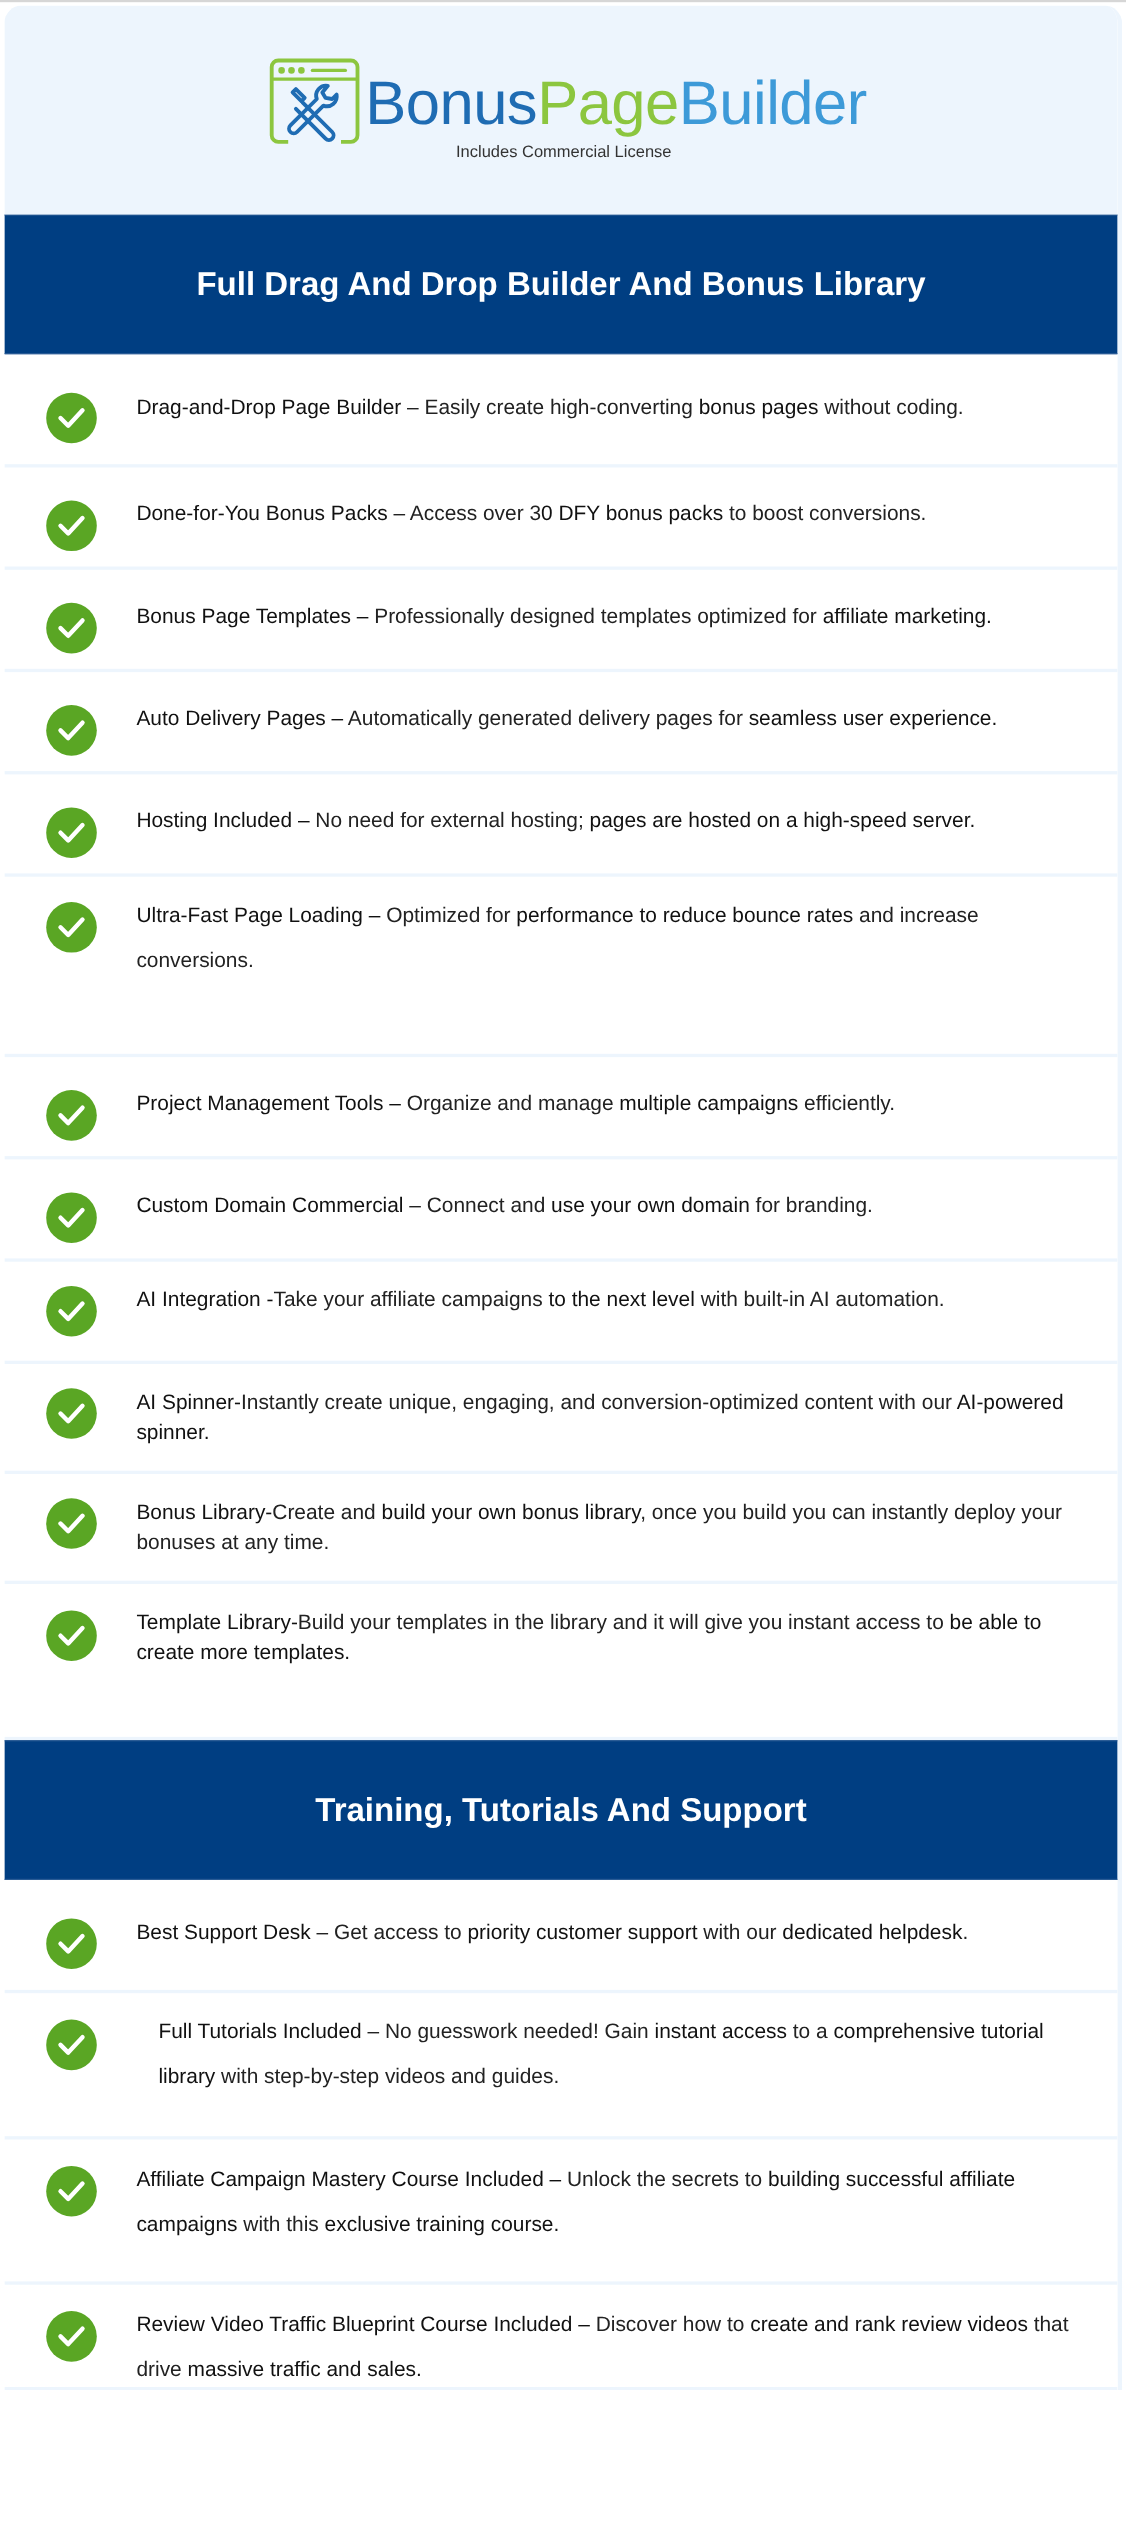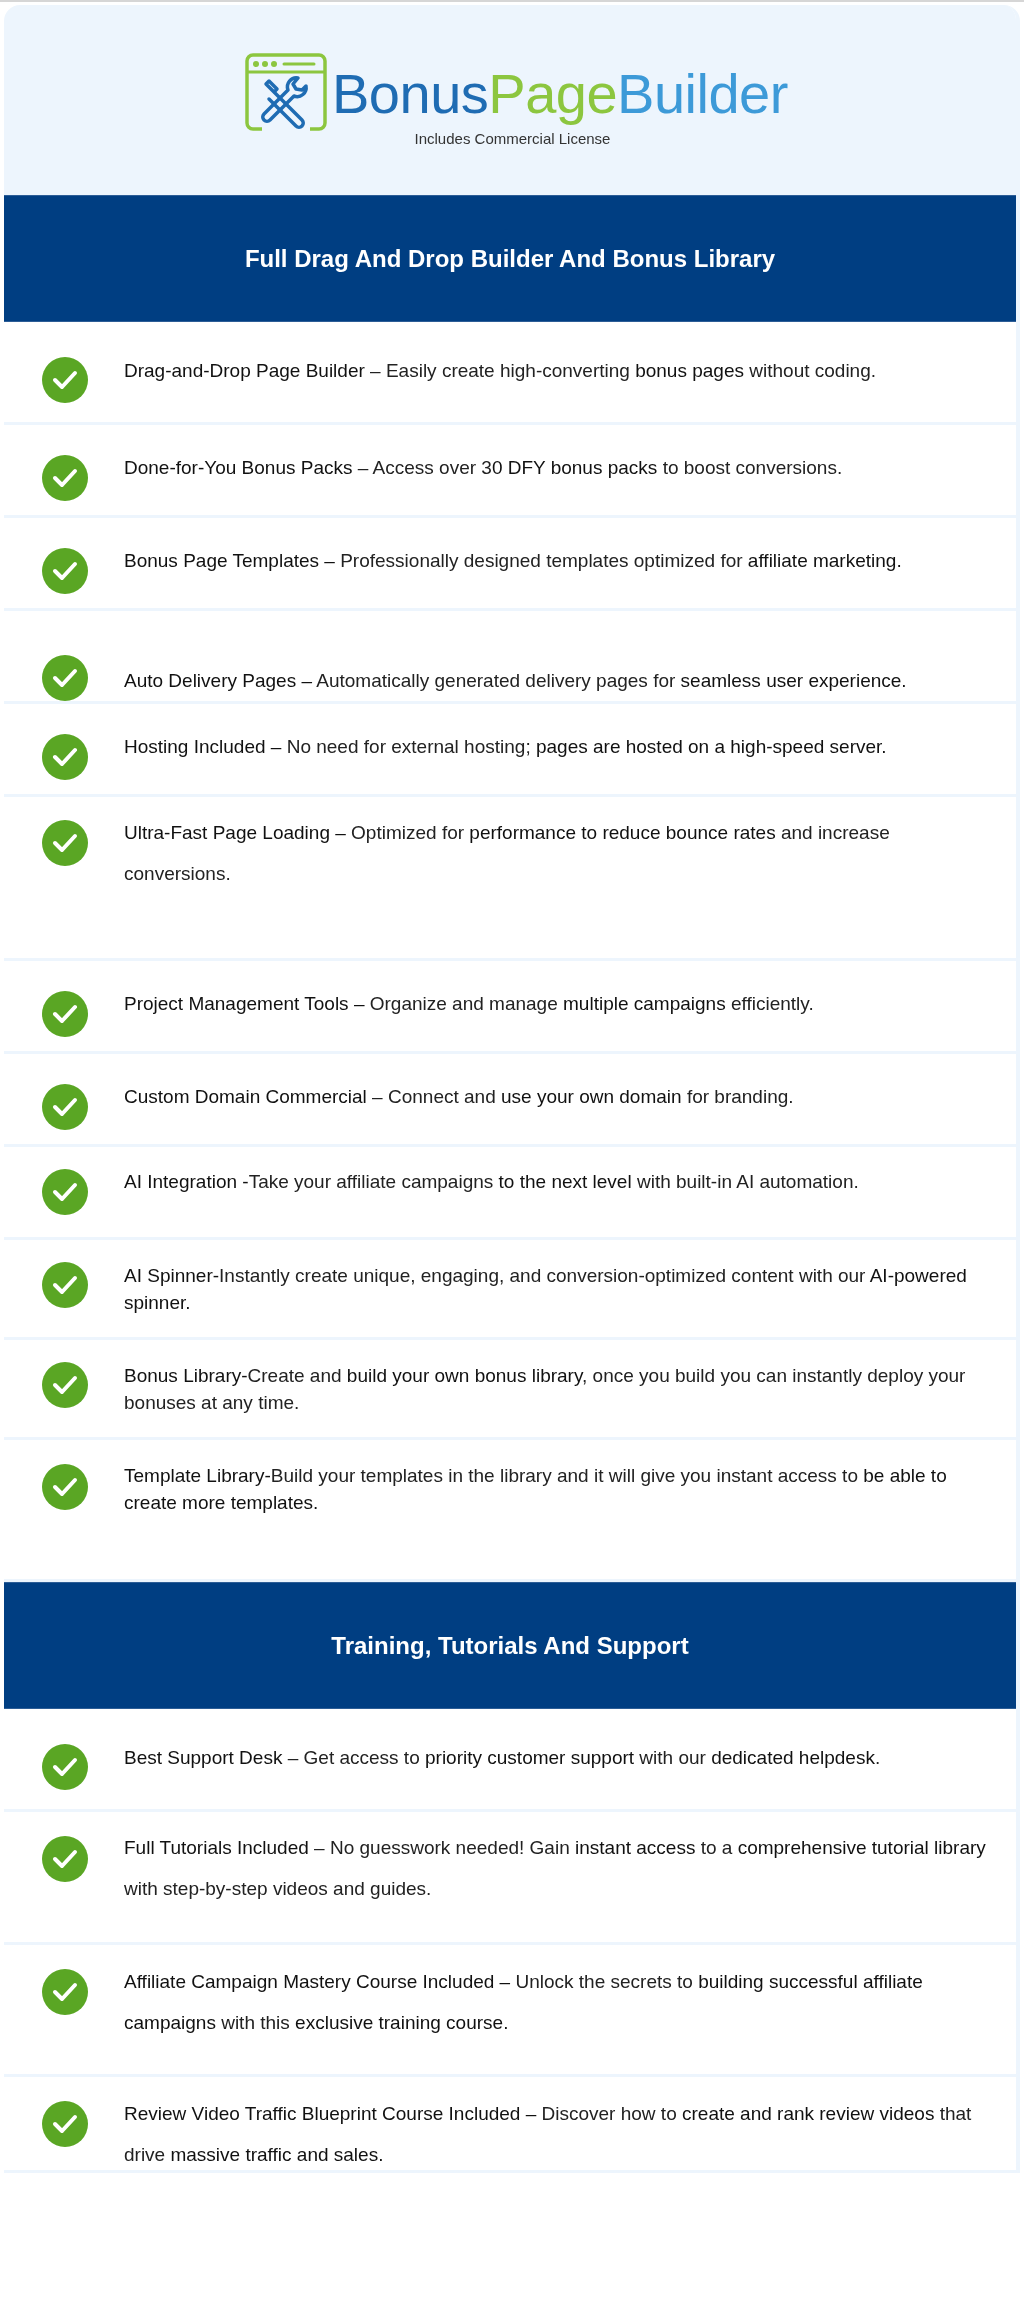--- a/index.html
+++ b/index.html
@@ -52,21 +52,21 @@
     padding-left: 5px;
   }
   .section-head {
     background: #003e82;
     color: #ffffff;
     height: 125px;
     display: flex;
     align-items: center;
     justify-content: center;
     font-weight: bold;
-    font-size: 24px;
+    font-size: 30px;
     border-top: 1px solid #2c5d96;
     border-bottom: 1px solid #2c5d96;
   }
   .feature-list { }
   .feature {
     display: flex;
     align-items: flex-start;
     border-bottom: 3px solid #edf5fd;
     box-sizing: border-box;
     padding-left: 38px;
@@ -137,21 +137,21 @@
           <div class="feature-text lh-big" style="margin-top: 22px;"><b>Done-for-You Bonus Packs</b><span> – </span><span>Access over 3</span><b>0 DFY bonus packs</b><span> to boost conversions.</span></div>
         </div>
         <div class="feature" style="height: 93px;">
           <div class="check" style="margin-top: 30px;">
             <svg width="26" height="22" viewBox="0 0 26 22">
               <path d="M3 11 L10 18 L23 4" fill="none" stroke="#fff" stroke-width="4" stroke-linecap="round" stroke-linejoin="round"></path>
             </svg>
           </div>
           <div class="feature-text lh-big" style="margin-top: 22px;"><b>Bonus Page Templates –</b><span> </span><span>Professionally designed templates optimized for </span><b>affiliate marketing.</b></div>
         </div>
-        <div class="feature" style="height: 93px; align-items: flex-end;">
+        <div class="feature" style="height: 93px;">
           <div class="check" style="margin-top: 30px;">
             <svg width="26" height="22" viewBox="0 0 26 22">
               <path d="M3 11 L10 18 L23 4" fill="none" stroke="#fff" stroke-width="4" stroke-linecap="round" stroke-linejoin="round"></path>
             </svg>
           </div>
           <div class="feature-text lh-big" style="margin-top: 22px;"><b>Auto Delivery Pages –</b><span> </span><span>Automatically generated delivery pages for </span><b>seamless user experience.</b></div>
         </div>
         <div class="feature" style="height: 93px;">
           <div class="check" style="margin-top: 30px;">
             <svg width="26" height="22" viewBox="0 0 26 22">
@@ -220,21 +220,21 @@
       <div class="section-head">Training, Tutorials And Support</div>
       <div class="feature-list">
         <div class="feature" style="height: 103px;">
           <div class="check" style="margin-top: 35px;">
             <svg width="26" height="22" viewBox="0 0 26 22">
               <path d="M3 11 L10 18 L23 4" fill="none" stroke="#fff" stroke-width="4" stroke-linecap="round" stroke-linejoin="round"></path>
             </svg>
           </div>
           <div class="feature-text lh-big" style="margin-top: 28px;"><b>Best Support Desk</b><span> – </span><span>Get access to </span><b>priority customer support</b><span> with our </span><b>dedicated helpdesk</b><span>.</span></div>
         </div>
-        <div class="feature" style="height: 133px;">
+        <div class="feature" style="height: 133px; gap: 20px;">
           <div class="check" style="margin-top: 24px;">
             <svg width="26" height="22" viewBox="0 0 26 22">
               <path d="M3 11 L10 18 L23 4" fill="none" stroke="#fff" stroke-width="4" stroke-linecap="round" stroke-linejoin="round"></path>
             </svg>
           </div>
           <div class="feature-text lh-big" style="margin-top: 15px;"><b>Full Tutorials Included</b><span> – </span><span>No guesswork needed! Gain </span><b>instant access</b><span> to a </span><b>comprehensive tutorial library</b><span> with step-by-step videos and guides.</span></div>
         </div>
         <div class="feature" style="height: 132px;">
           <div class="check" style="margin-top: 24px;">
             <svg width="26" height="22" viewBox="0 0 26 22">

